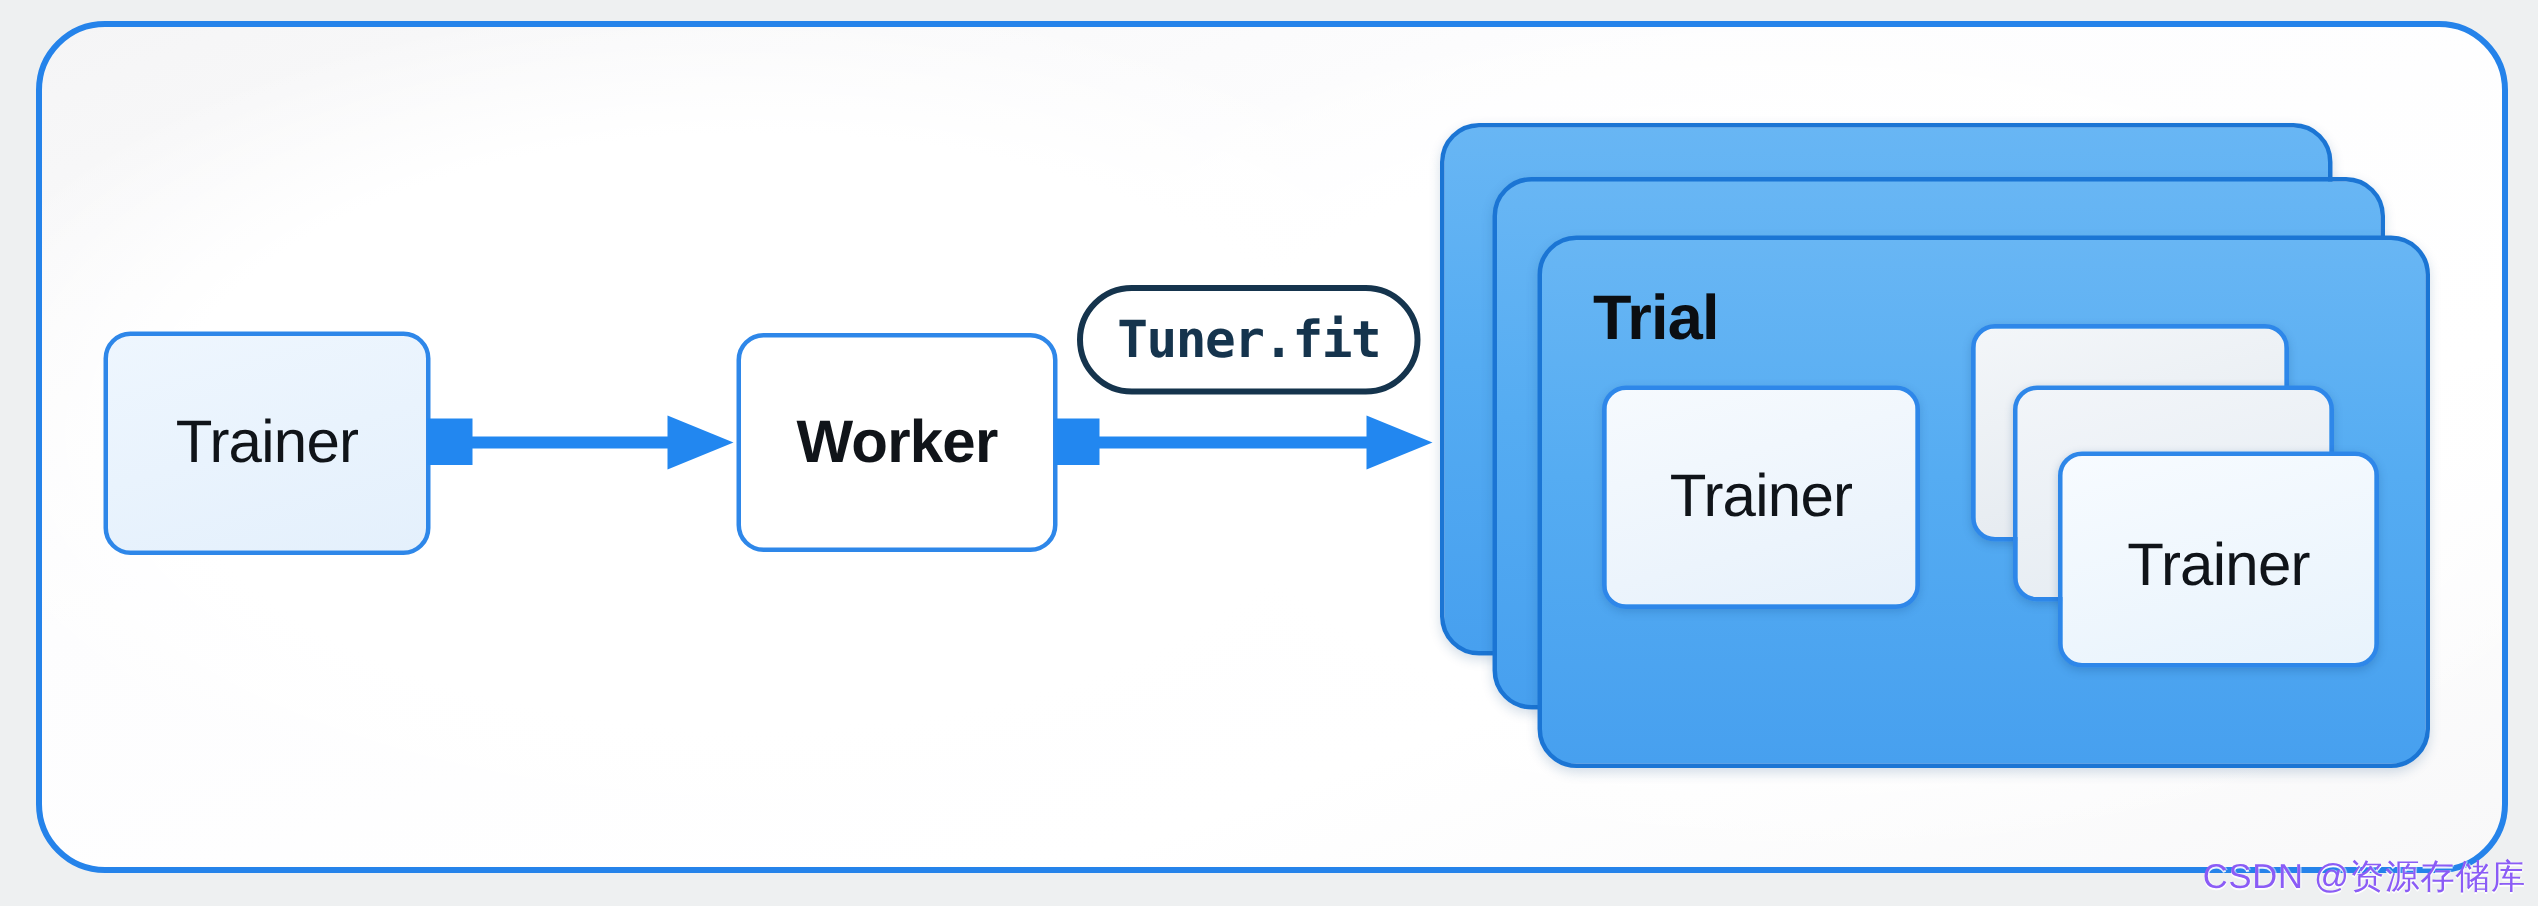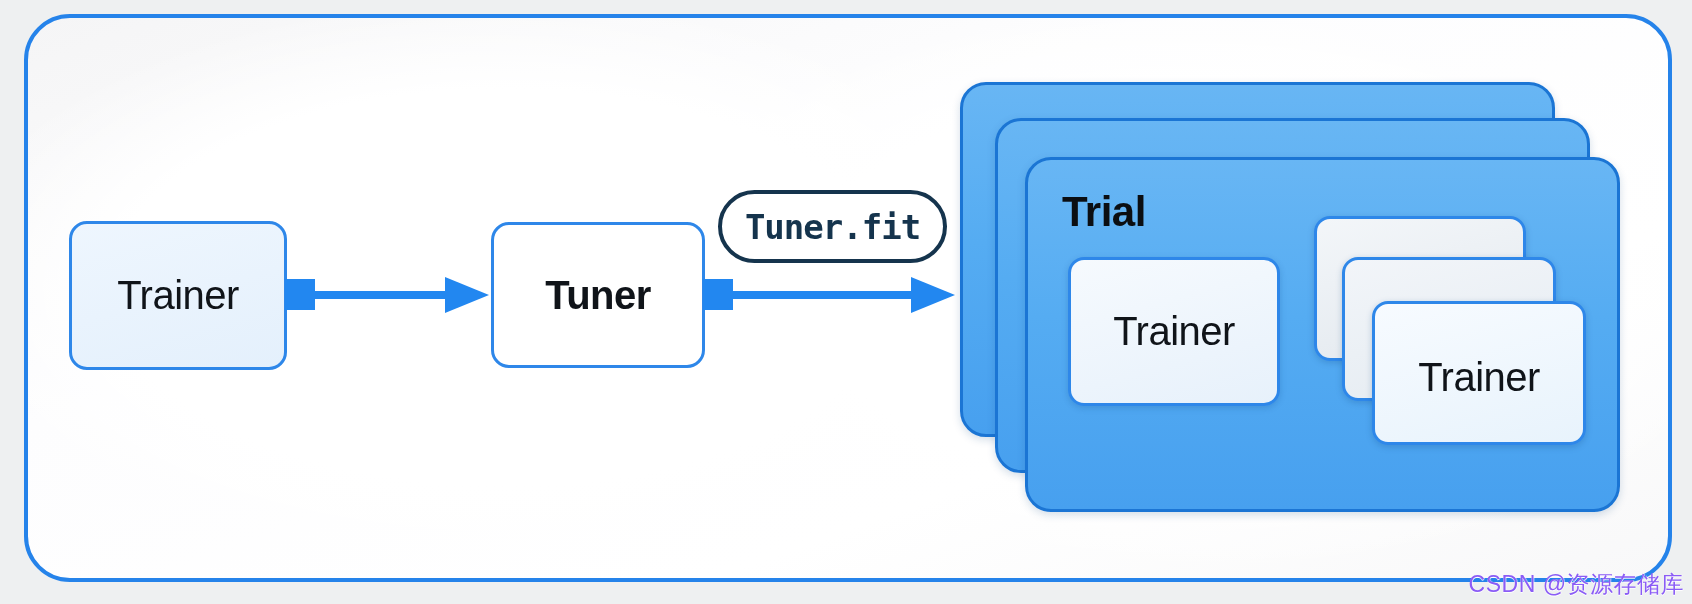--- a/index.html
+++ b/index.html
@@ -153,21 +153,21 @@
     <span>Trainer</span>
   </div>
 
   <div>
     <div class="arrow-stub stub-1"></div>
     <div class="arrow-shaft shaft-1"></div>
     <div class="arrow-head head-1"></div>
   </div>
 
   <div class="node node-tuner">
-    <span>Tuner</span>
+    <span>Worker</span>
   </div>
 
   <div class="pill">
     <span>Tuner.fit</span>
   </div>
 
   <div>
     <div class="arrow-stub stub-2"></div>
     <div class="arrow-shaft shaft-2"></div>
     <div class="arrow-head head-2"></div>

